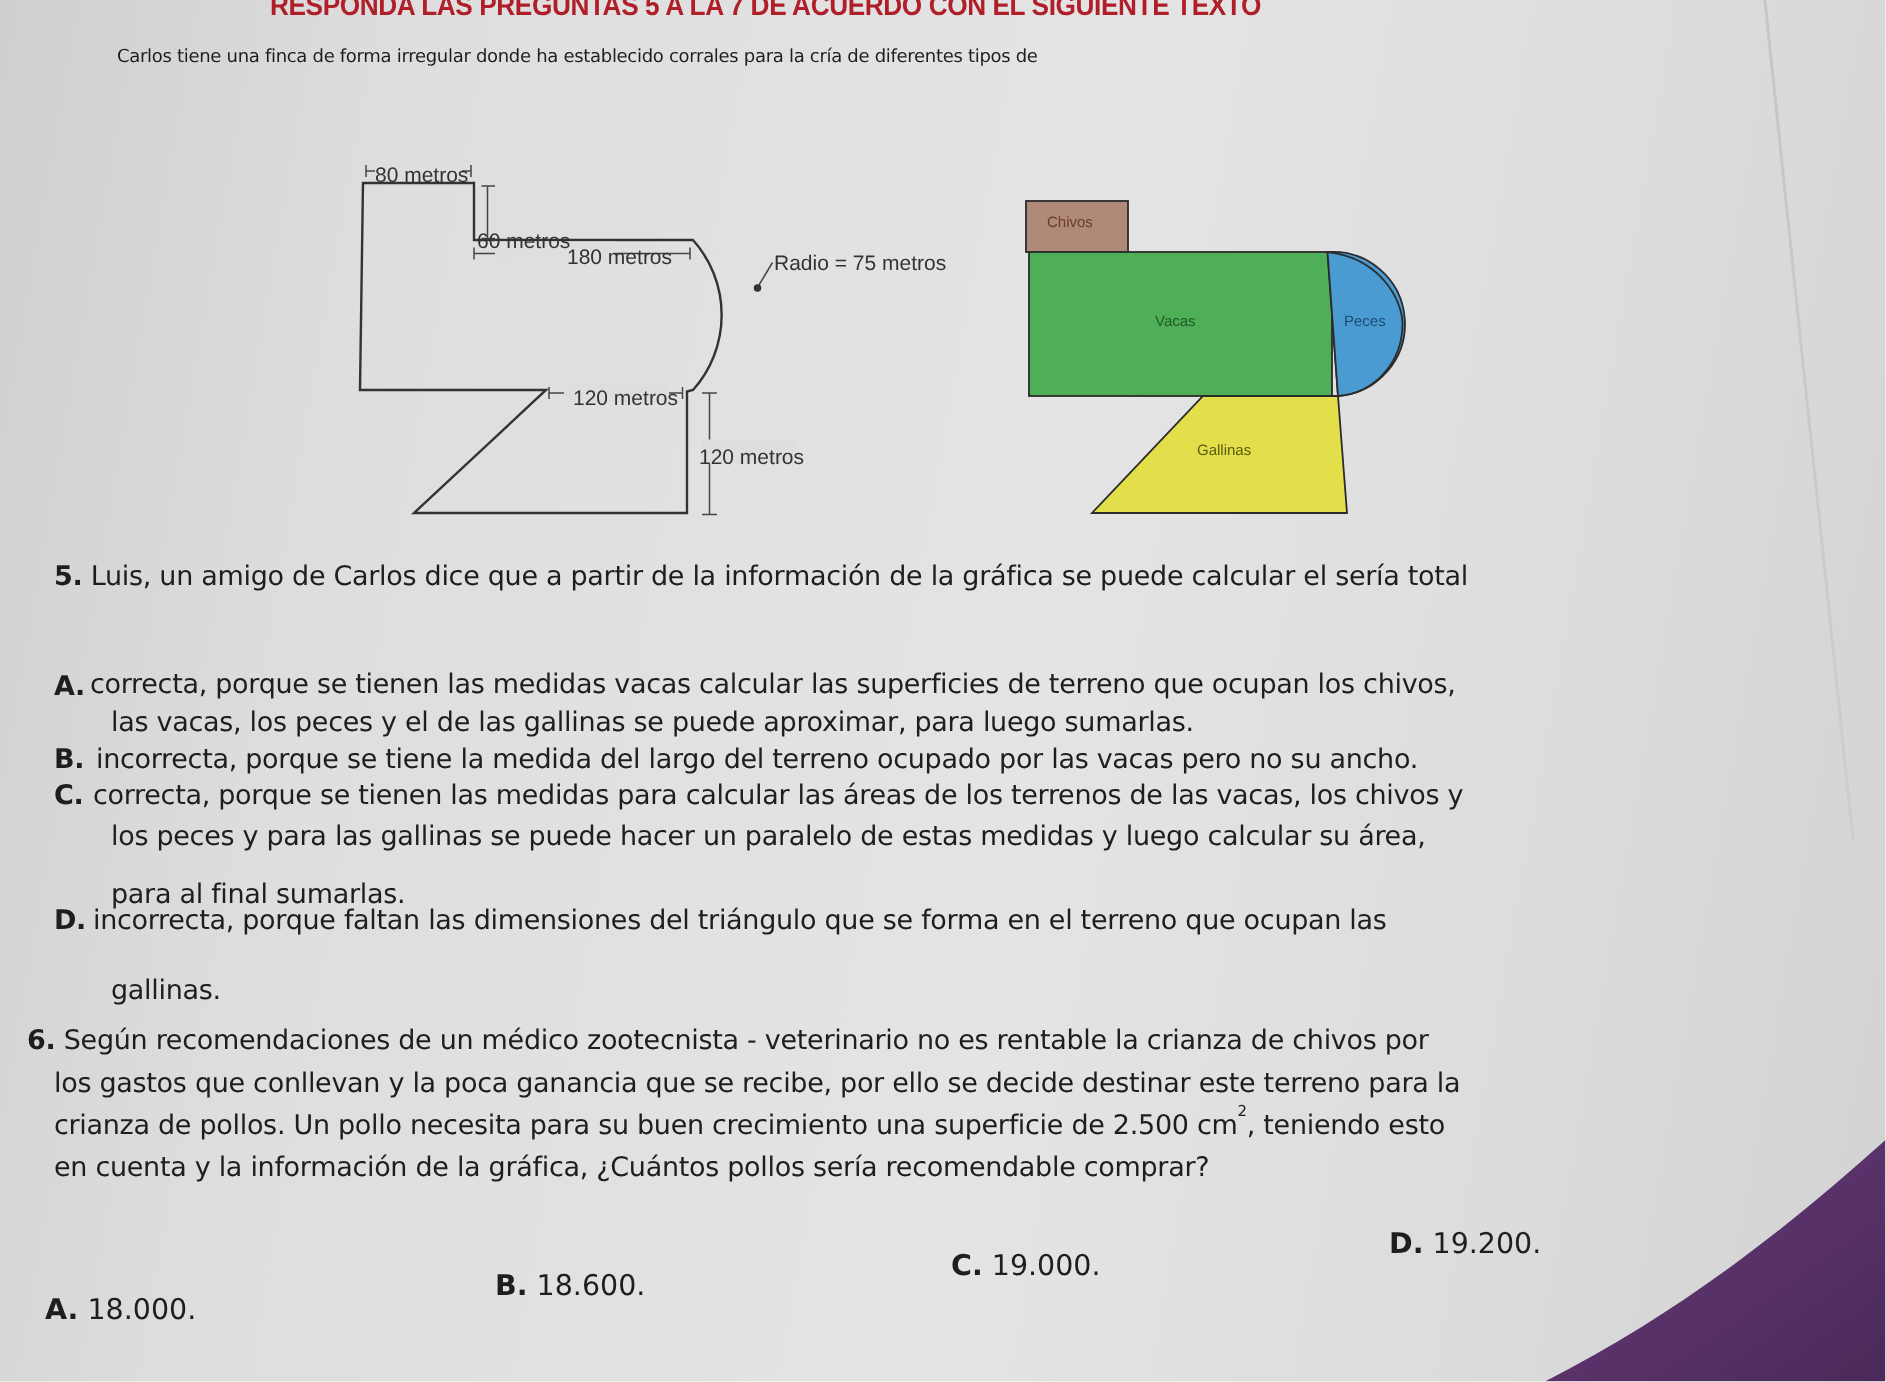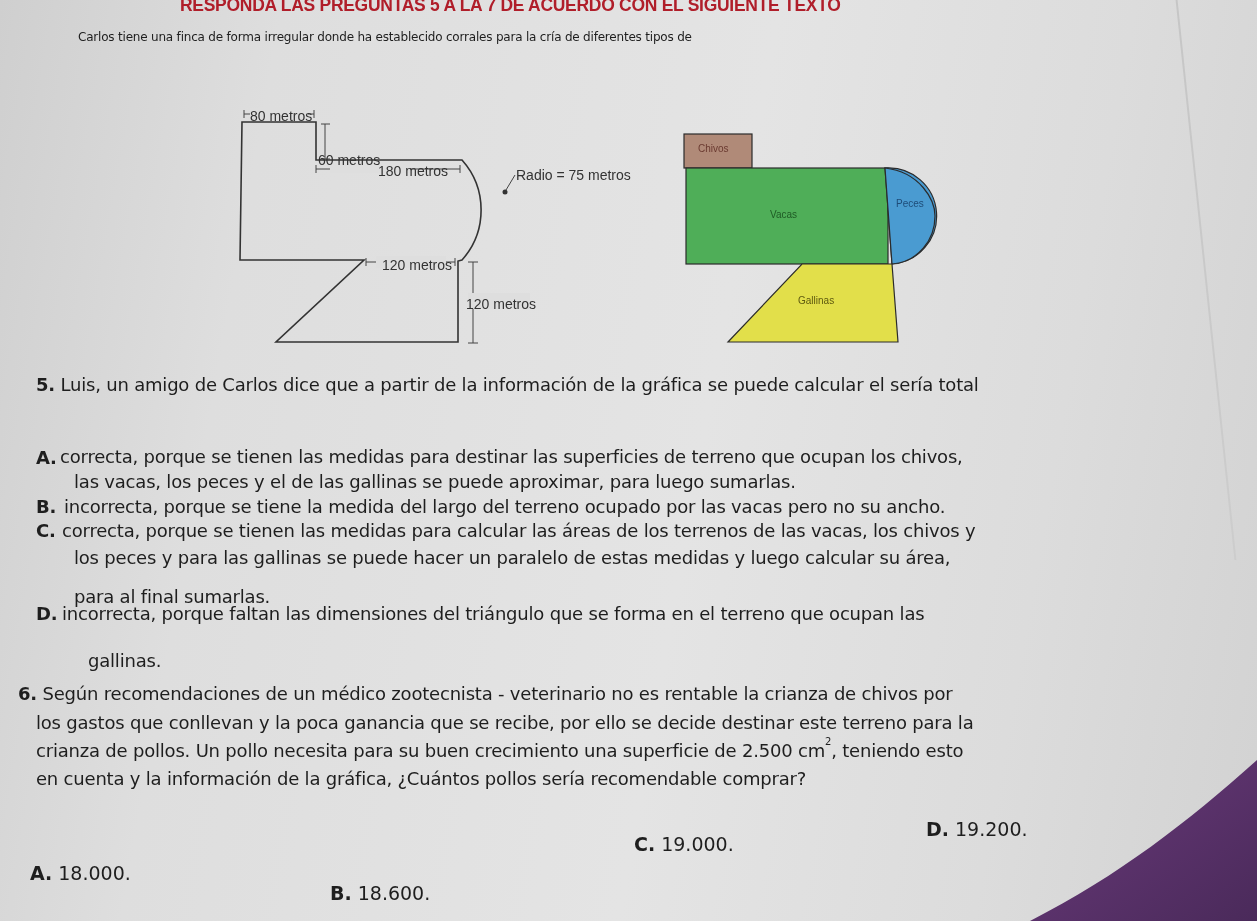--- a/index.html
+++ b/index.html
@@ -100,57 +100,57 @@
     <g stroke="#2b2b2b" stroke-width="1.2">
       <rect x="14" y="14" width="68" height="34" fill="#b08a78"></rect>
       <rect x="16" y="48" width="202" height="96" fill="#4fae58"></rect>
       <path d="M215 48 A48 48 0 0 1 222 144 L222 144 Z" fill="#4a9bd1"></path>
       <path d="M215 48 C250 52 265 80 265 96 C265 120 248 142 222 144 Z" fill="#4a9bd1"></path>
       <path d="M132 144 L222 144 L228 222 L58 222 Z" fill="#e2df4a"></path>
     </g>
   </svg>
   <span class="region-label" style="left:28px;top:23px;color:#6a3a30;">Chivos</span>
   <span class="region-label" style="left:100px;top:89px;color:#1f5b25;">Vacas</span>
-  <span class="region-label" style="left:226px;top:78px;color:#1e4c78;">Peces</span>
+  <span class="region-label" style="left:226px;top:89px;color:#1e4c78;">Peces</span>
   <span class="region-label" style="left:128px;top:175px;color:#5e5a10;">Gallinas</span>
 </div>
 
 <div class="q" style="left:36px;top:372px;">
   <div><b class="num">5.</b> <span>Luis, un amigo de Carlos dice que a partir de la información de la gráfica se puede calcular el sería total</span></div>
 </div>
 
 <div>
   <div class="opt-line" style="left:36px;top:446px;">
       <span class="opt"><span class="letter">A.</span></span>
     </div>
-  <div class="opt-line" style="left:60px;top:446px;">correcta, porque se tienen las medidas para destinar las superficies de terreno que ocupan los chivos,</div>
+  <div class="opt-line" style="left:60px;top:446px;">correcta, porque se tienen las medidas vacas calcular las superficies de terreno que ocupan los chivos,</div>
   <div class="opt-line" style="left:74px;top:471px;">las vacas, los peces y el de las gallinas se puede aproximar, para luego sumarlas.</div>
 </div>
 
 <div>
   <div class="opt-line" style="left:36px;top:496px;font-weight:bold;">B.</div>
   <div class="opt-line" style="left:64px;top:496px;text-align:center;">incorrecta, porque se tiene la medida del largo del terreno ocupado por las vacas pero no su ancho.</div>
 </div>
 
 <div>
   <div class="opt-line" style="left:36px;top:520px;font-weight:bold;">C.</div>
   <div class="opt-line" style="left:62px;top:520px;">correcta, porque se tienen las medidas para calcular las áreas de los terrenos de las vacas, los chivos y</div>
   <div class="opt-line" style="left:74px;top:547px;">los peces y para las gallinas se puede hacer un paralelo de estas medidas y luego calcular su área,</div>
   <div class="opt-line" style="left:74px;top:586px;">para al final sumarlas.</div>
 </div>
 
 <div>
   <div class="opt-line" style="left:36px;top:603px;font-weight:bold;">D.</div>
   <div class="opt-line" style="left:62px;top:603px;">incorrecta, porque faltan las dimensiones del triángulo que se forma en el terreno que ocupan las</div>
-  <div class="opt-line" style="left:74px;top:650px;margin-left:14px;">gallinas.</div>
+  <div class="opt-line" style="left:74px;top:650px;">gallinas.</div>
 </div>
 
 <div>
   <div class="opt-line" style="left:18px;top:683px;"><b>6.</b> <span>Según recomendaciones de un médico zootecnista - veterinario no es rentable la crianza de chivos por</span></div>
   <div class="opt-line" style="left:36px;top:712px;">los gastos que conllevan y la poca ganancia que se recibe, por ello se decide destinar este terreno para la</div>
   <div class="opt-line" style="left:36px;top:740px;"><span>crianza de pollos. Un pollo necesita para su buen crecimiento una superficie de 2.500 cm</span><sup>2</sup><span>, teniendo esto</span></div>
   <div class="opt-line" style="left:36px;top:768px;">en cuenta y la información de la gráfica, ¿Cuántos pollos sería recomendable comprar?</div>
 </div>
 
 <div class="ans" style="left:30px;top:862px;"><span class="letter">A.</span><span>18.000.</span></div>
-<div class="ans" style="left:330px;top:846px;margin-top:36px;"><span class="letter">B.</span><span>18.600.</span></div>
+<div class="ans" style="left:330px;top:846px;"><span class="letter">B.</span><span>18.600.</span></div>
 <div class="ans" style="left:634px;top:833px;text-align:center;"><span class="letter">C.</span><span>19.000.</span></div>
 <div class="ans" style="left:926px;top:818px;"><span class="letter">D.</span><span>19.200.</span></div>
 
 </body></html>

